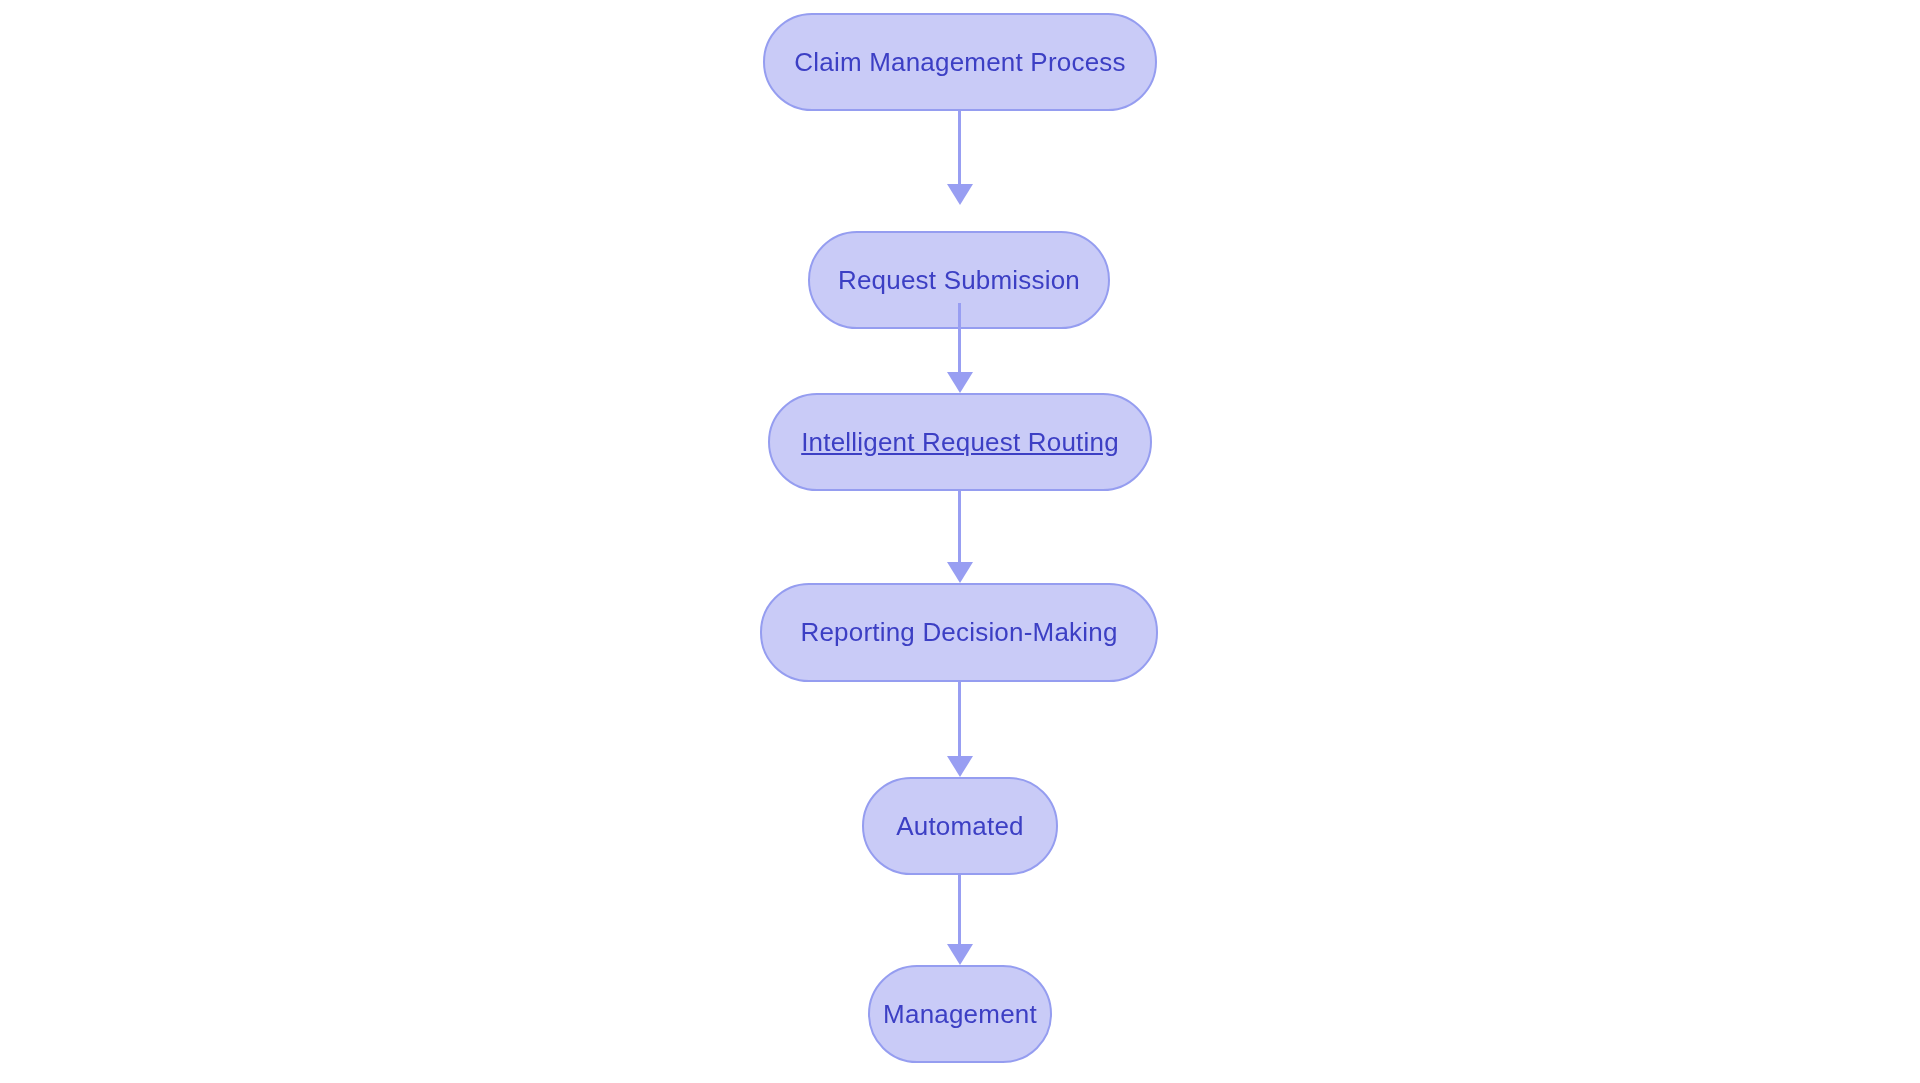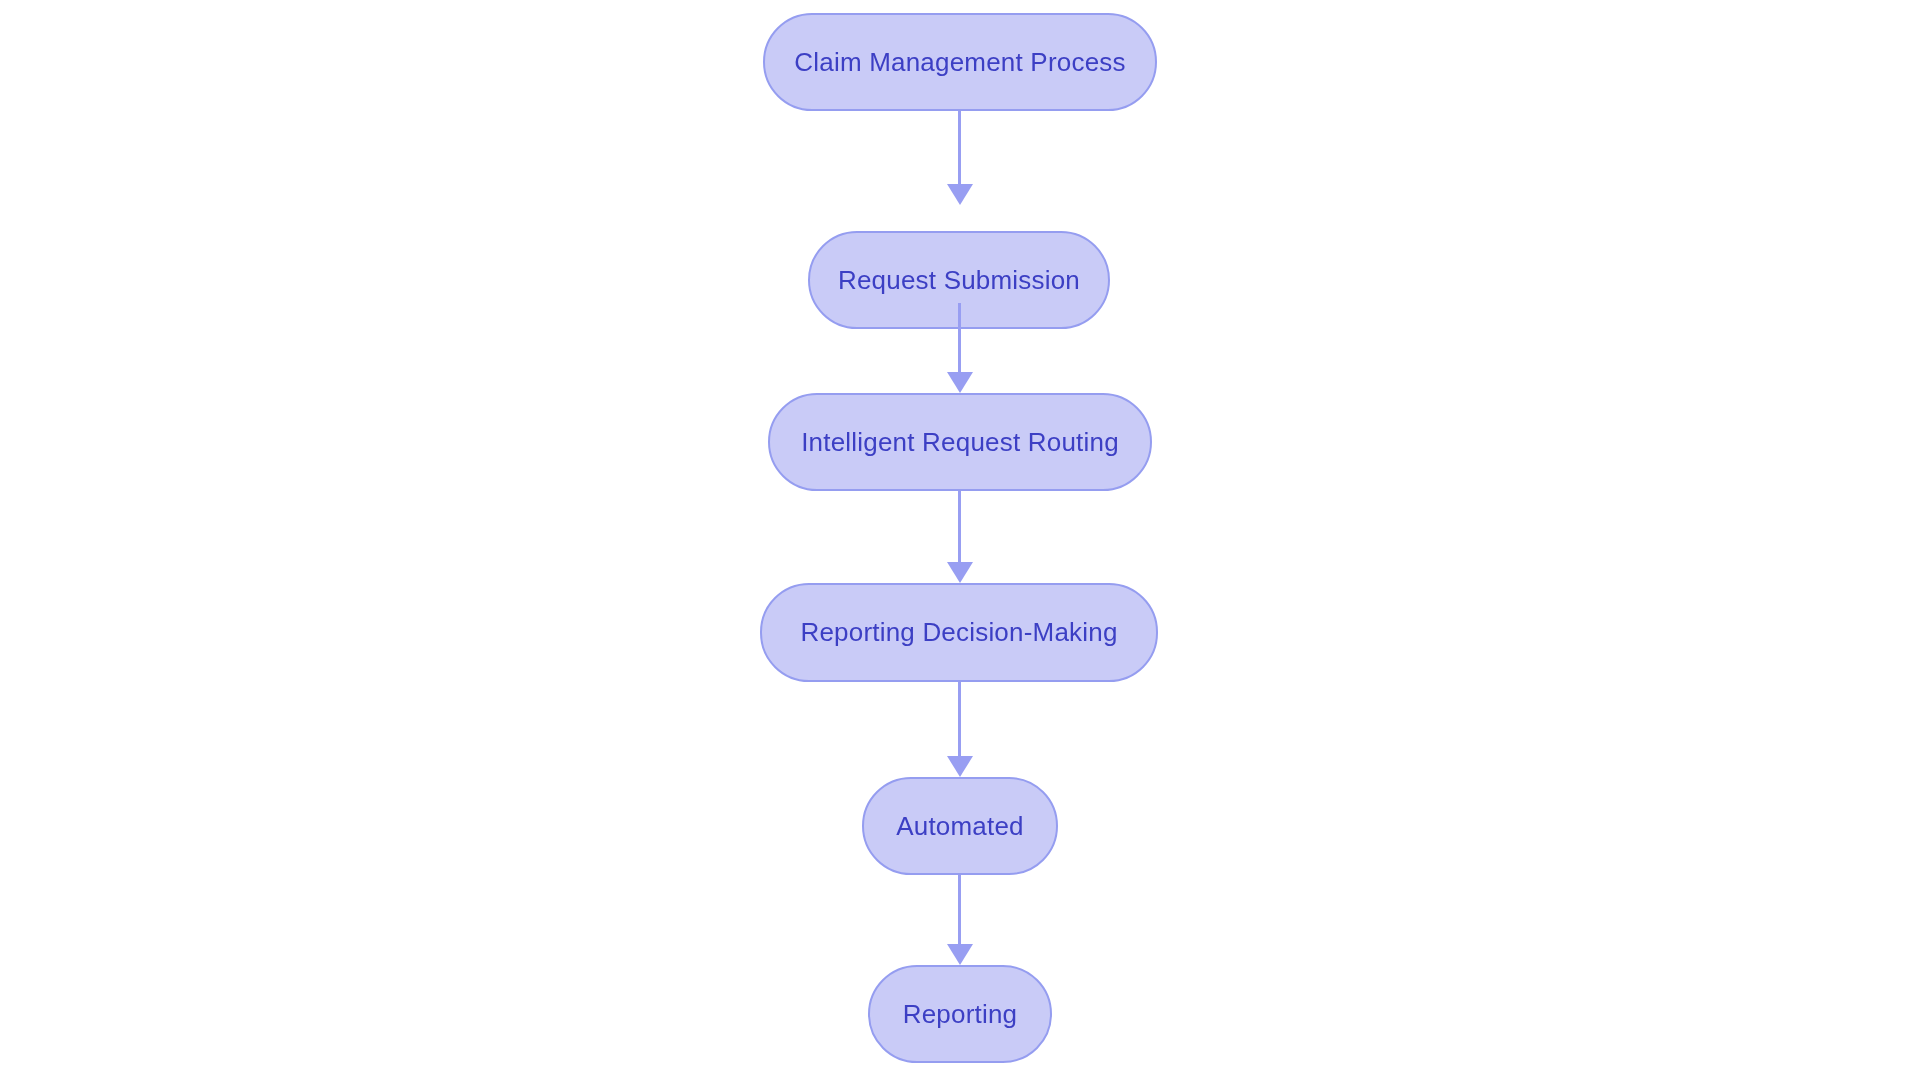--- a/index.html
+++ b/index.html
@@ -32,21 +32,21 @@
     border: 2px solid var(--node-border);
     border-radius: 49px;
     color: var(--text);
     font-size: 26px;
     letter-spacing: 0.2px;
     white-space: nowrap;
   }
   
   .n0 { left: 763px; top: 13px;  width: 394px; height: 98px; }
   .n1 { left: 808px; top: 205px; width: 302px; height: 98px; margin-top: 26px; }
-  .n2 { left: 768px; top: 393px; width: 384px; height: 98px; }
+  .n2 { left: 768px; top: 393px; width: 384px; height: 98px; text-decoration: underline; }
   .n3 { left: 760px; top: 583px; width: 398px; height: 99px; }
   .n4 { left: 862px; top: 777px; width: 196px; height: 98px; }
   .n5 { left: 868px; top: 965px; width: 184px; height: 98px; }
 
   .arrow { position: absolute; left: 0; top: 0; width: 0; height: 0; }
   .arrow .stem {
     position: absolute;
     width: 3px;
     background: var(--arrow);
   }
@@ -118,16 +118,16 @@
   <div class="node n4">
     <span>Automated</span>
   </div>
 
   <div class="arrow a4">
     <div class="stem"></div>
     <div class="head"></div>
   </div>
 
   <div class="node n5">
-    <span>Reporting</span>
+    <span>Management</span>
   </div>
 
 </div>
 
 </body></html>

